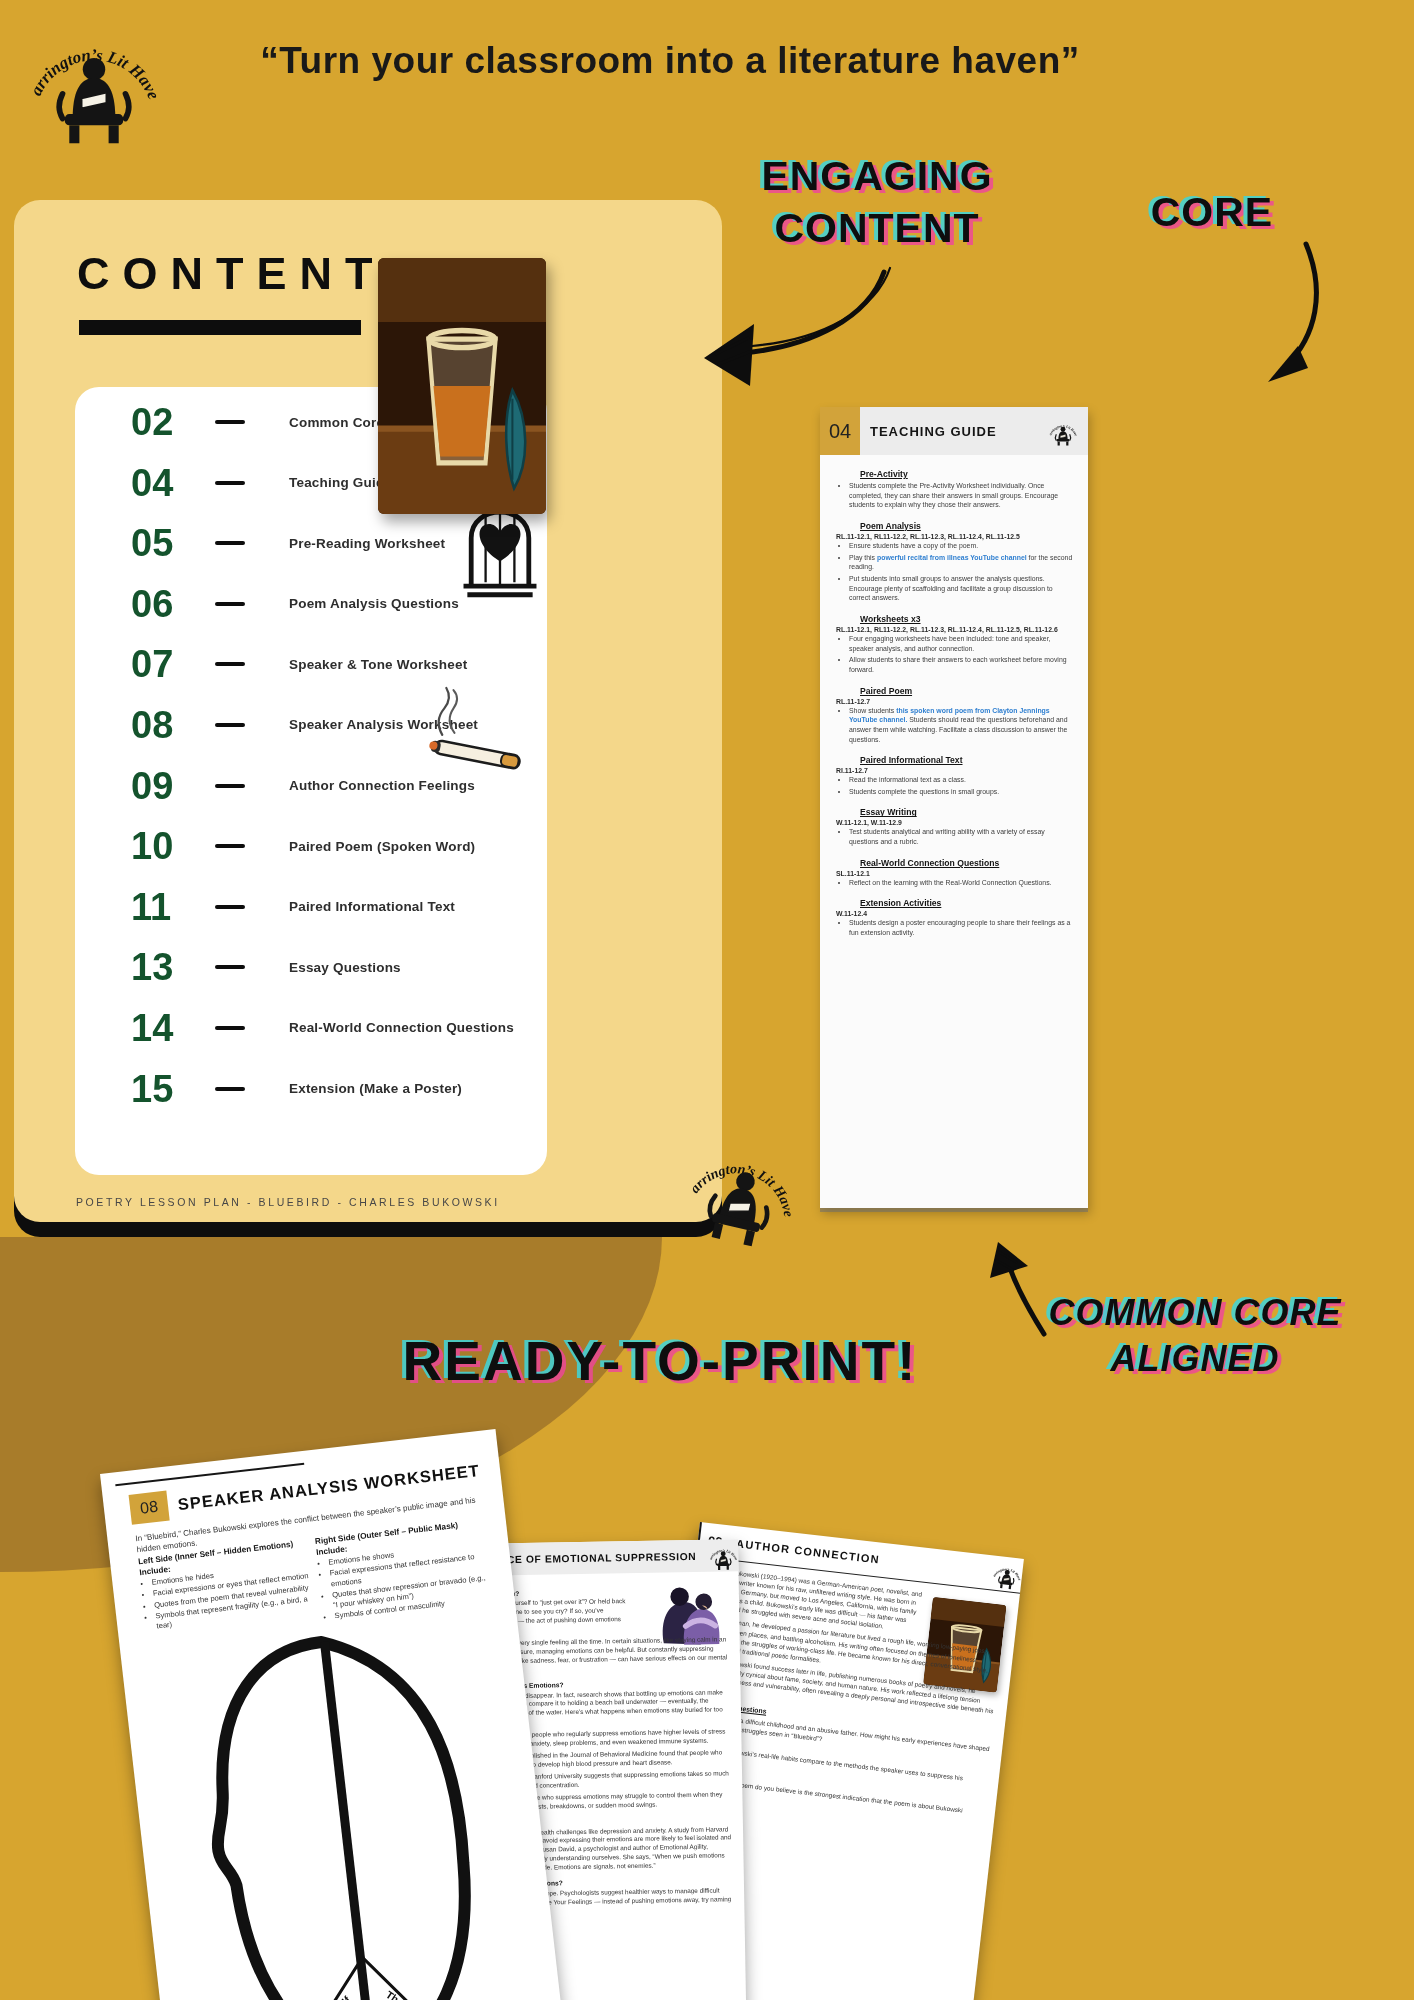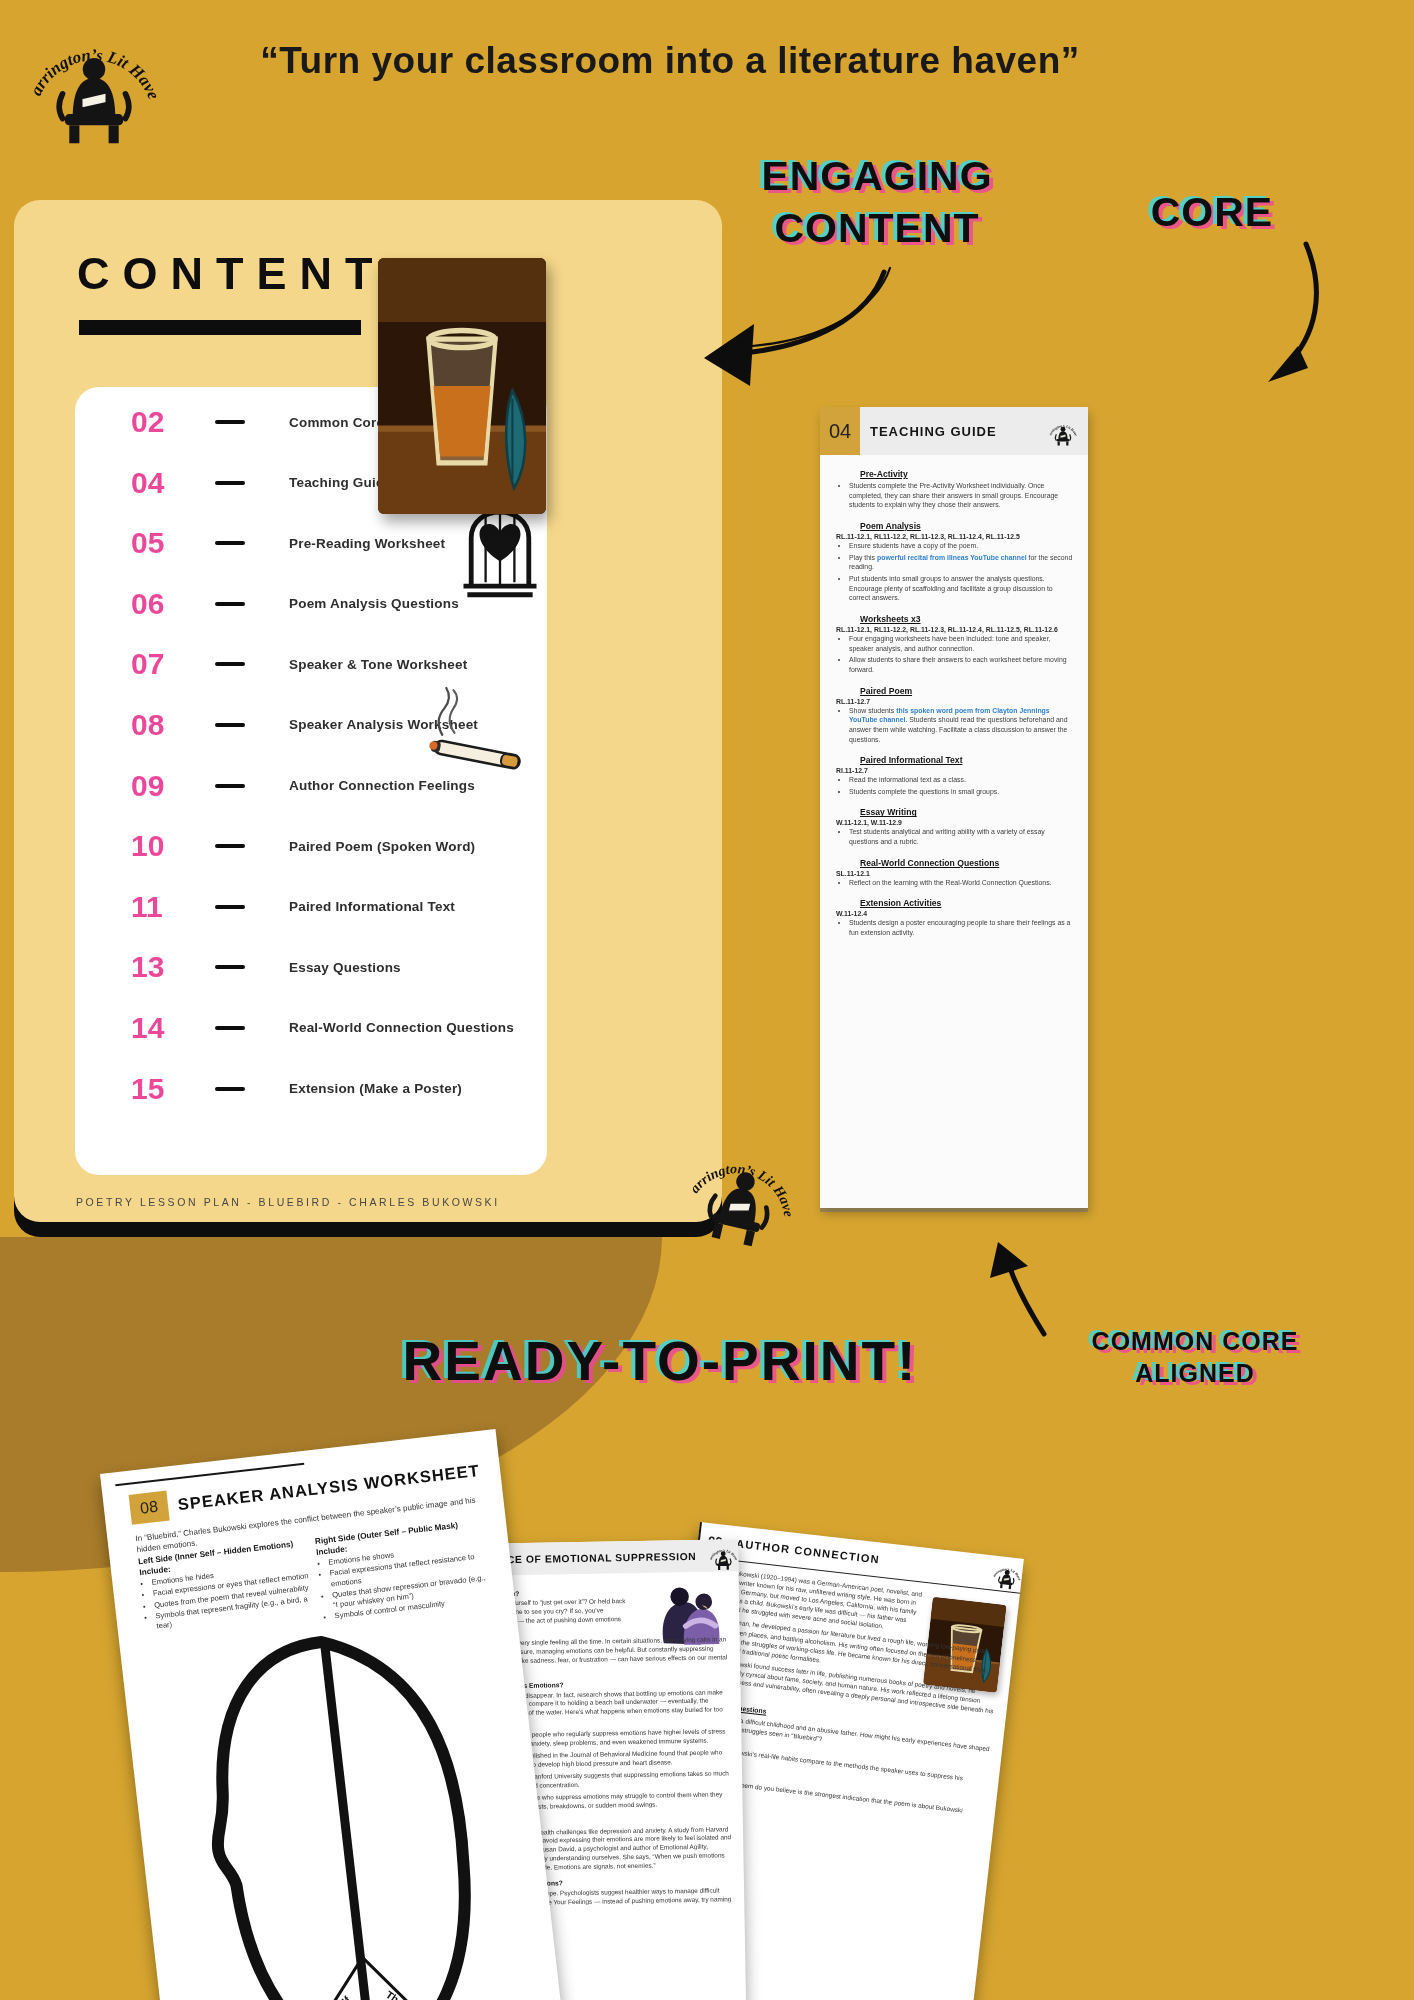--- a/index.html
+++ b/index.html
@@ -15,35 +15,35 @@
   .logo-top{position:absolute;left:16px;top:4px;width:156px;height:146px;z-index:3;}
   .tagline{position:absolute;left:240px;top:40px;width:860px;text-align:center;
            font-size:37px;font-weight:600;letter-spacing:.5px;color:#191919;z-index:3;}
 
   
   .glitch{position:absolute;z-index:9;font-weight:900;color:#0e0e0e;text-align:center;
           text-shadow:-4px -2px 0 rgba(61,214,218,.85),4px 3px 0 rgba(240,67,158,.8);
           line-height:1.28;letter-spacing:1px;}
   .callout-engaging{left:722px;top:150px;width:310px;font-size:41px;}
   .callout-teaching{left:1062px;top:186px;width:300px;font-size:41px;}
-  .callout-common{left:1010px;top:1325px;width:370px;font-size:25px;}
+  .callout-common{left:1010px;top:1290px;width:370px;font-size:36px;font-style:italic;}
   .callout-ready{left:300px;top:1326px;width:720px;font-size:55px;letter-spacing:2px;}
 
   .arrows{position:absolute;left:0;top:0;width:1414px;height:2000px;z-index:8;pointer-events:none;}
 
   
   .content-card{position:absolute;left:14px;top:200px;width:708px;height:1022px;
                 background:#f4d78a;border-radius:26px;box-shadow:0 15px 0 #0d0d0d;z-index:2;}
   .content-title{position:absolute;left:63px;top:48px;font-size:45px;font-weight:800;
                  letter-spacing:13px;color:#0e0e0e;}
   .content-underline{position:absolute;left:65px;top:120px;width:282px;height:15px;background:#0d0d0d;}
   .toc-box{position:absolute;left:61px;top:187px;width:472px;height:788px;background:#ffffff;
            border-radius:24px;padding:18px 0 0 56px;box-sizing:border-box;}
   .toc-row{display:flex;align-items:center;height:34px;margin-bottom:26.6px;}
-  .toc-num{font-size:30px;font-weight:800;color:#ec4899;width:62px;line-height:1;}
+  .toc-num{font-size:38px;font-weight:800;color:#14532d;width:62px;line-height:1;}
   .toc-dash{width:30px;height:4px;background:#0d0d0d;border-radius:2px;margin:0 44px 0 22px;flex:none;}
   .toc-label{font-size:13.5px;font-weight:700;color:#2e2e2e;letter-spacing:.2px;}
   .card-footer{position:absolute;left:62px;top:996px;font-size:10.5px;font-weight:400;
                letter-spacing:2.6px;color:#474747;}
 
   .glass-art{position:absolute;left:364px;top:58px;width:168px;height:256px;border-radius:6px;
              box-shadow:4px 8px 14px rgba(0,0,0,.35);overflow:hidden;z-index:4;}
   .cage-art{position:absolute;left:438px;top:276px;width:96px;height:130px;z-index:3;}
   .cig-art{position:absolute;left:394px;top:486px;width:150px;height:112px;z-index:3;}
   .stamp-logo{position:absolute;left:674px;top:926px;width:112px;height:124px;

